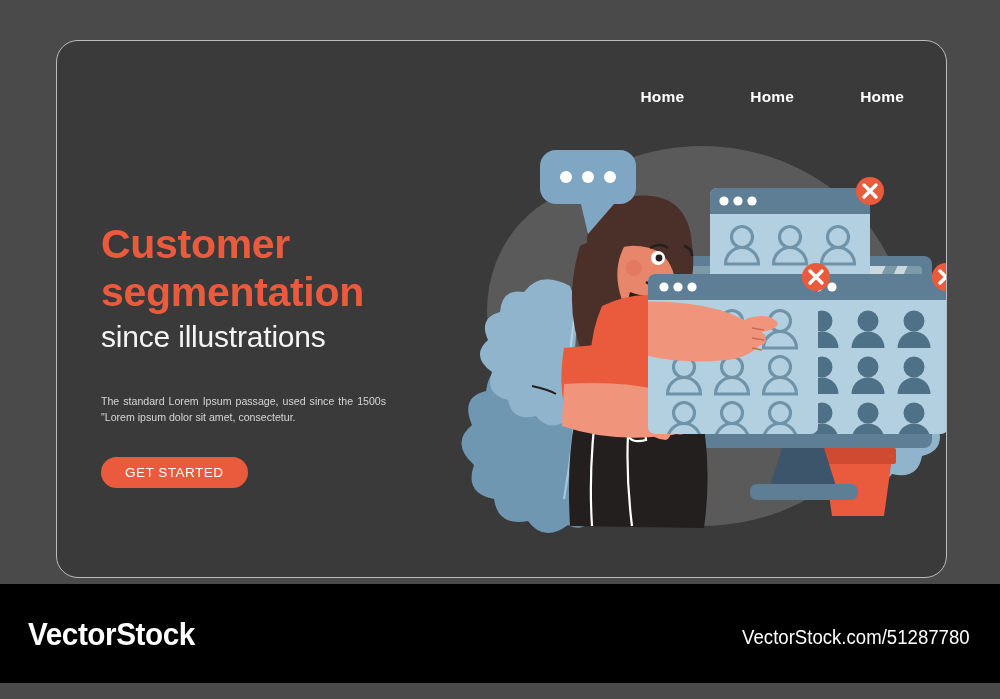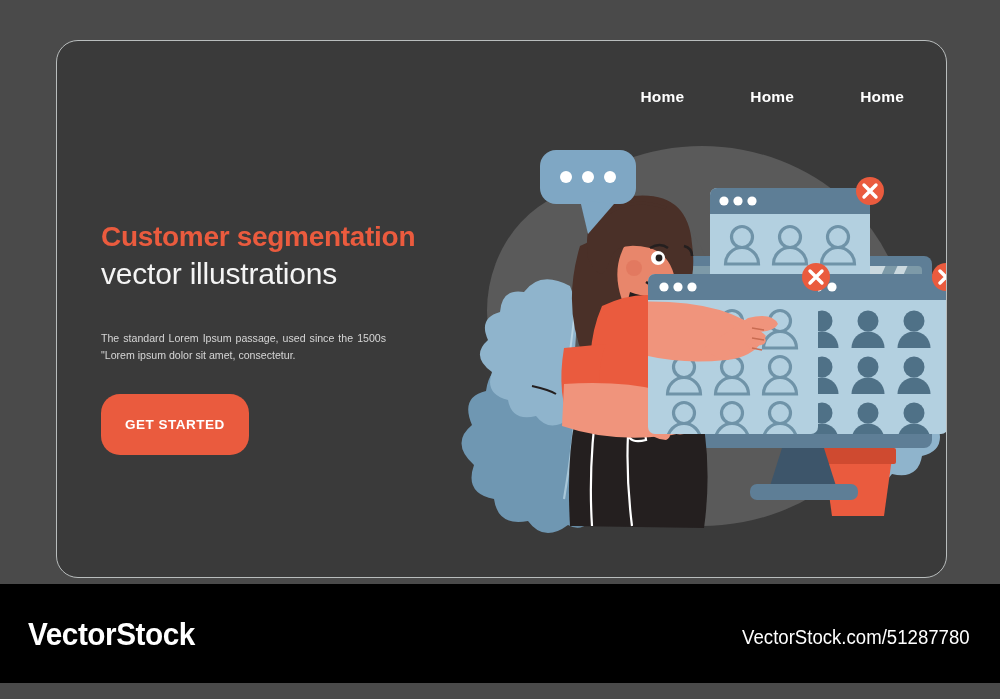--- a/index.html
+++ b/index.html
@@ -12,26 +12,26 @@
     position:absolute;left:56px;top:40px;width:889px;height:536px;
     background:#3a3a3a;border:1px solid #b9bdbd;border-radius:22px;overflow:hidden;
   }
 
   
   .nav{position:absolute;right:42px;top:48px;display:flex;gap:66px;z-index:40;justify-content:space-between;}
   .nav-item{color:#ffffff;font-size:15.5px;font-weight:bold;letter-spacing:.2px;line-height:1;}
 
   
   .copy{position:absolute;left:44px;top:180px;width:400px;z-index:30;}
-  .h1{font-size:28px;font-weight:bold;color:#ea5b3e;line-height:1.16;letter-spacing:-.3px;margin:0;}
+  .h1{font-size:41px;font-weight:bold;color:#ea5b3e;line-height:1.16;letter-spacing:-.3px;margin:0;}
   .h2{font-size:30px;font-weight:normal;color:#f4f4f4;line-height:1.16;letter-spacing:-.2px;margin:4px 0 0 0;}
   .body-copy{margin:38px 2px 0 0;width:285px;font-size:10.6px;line-height:1.55;color:#d6d6d6;text-align:justify;}
   .cta{
     margin-top:31px;display:inline-block;background:#ea5b3e;color:#fff;border:none;
-    border-radius:19px;padding:23px 24px;font-size:13.5px;font-weight:bold;letter-spacing:.5px;
+    border-radius:19px;padding:8px 24px;font-size:13.5px;font-weight:normal;letter-spacing:.5px;
     font-family:"Liberation Sans",sans-serif;cursor:pointer;
   }
 
   
   .illus{position:absolute;left:395px;top:65px;width:494px;height:470px;z-index:20;}
   .illus svg{display:block;width:100%;height:100%;}
 
   
   .footer{position:absolute;left:0;top:584px;width:1000px;height:99px;background:#000000;}
   .brand{position:absolute;left:28px;top:32px;color:#fff;font-size:32px;font-weight:bold;
@@ -47,21 +47,21 @@
   <div class="card">
 
     <nav class="nav">
       <span class="nav-item">Home</span>
       <span class="nav-item">Home</span>
       <span class="nav-item">Home</span>
     </nav>
 
     <div class="copy">
       <h1 class="h1">Customer segmentation</h1>
-      <h2 class="h2">vector illustrations</h2>
+      <h2 class="h2">since illustrations</h2>
       <p class="body-copy">The standard Lorem Ipsum passage, used since the 1500s "Lorem ipsum dolor sit amet, consectetur.</p>
       <button class="cta">GET STARTED</button>
     </div>
 
     <div class="illus">
       <svg viewBox="0 0 494 470" xmlns="http://www.w3.org/2000/svg">
         <defs>
           <clipPath id="clipTop">
             <rect x="258" y="82" width="160" height="148" rx="7"></rect>
           </clipPath>

